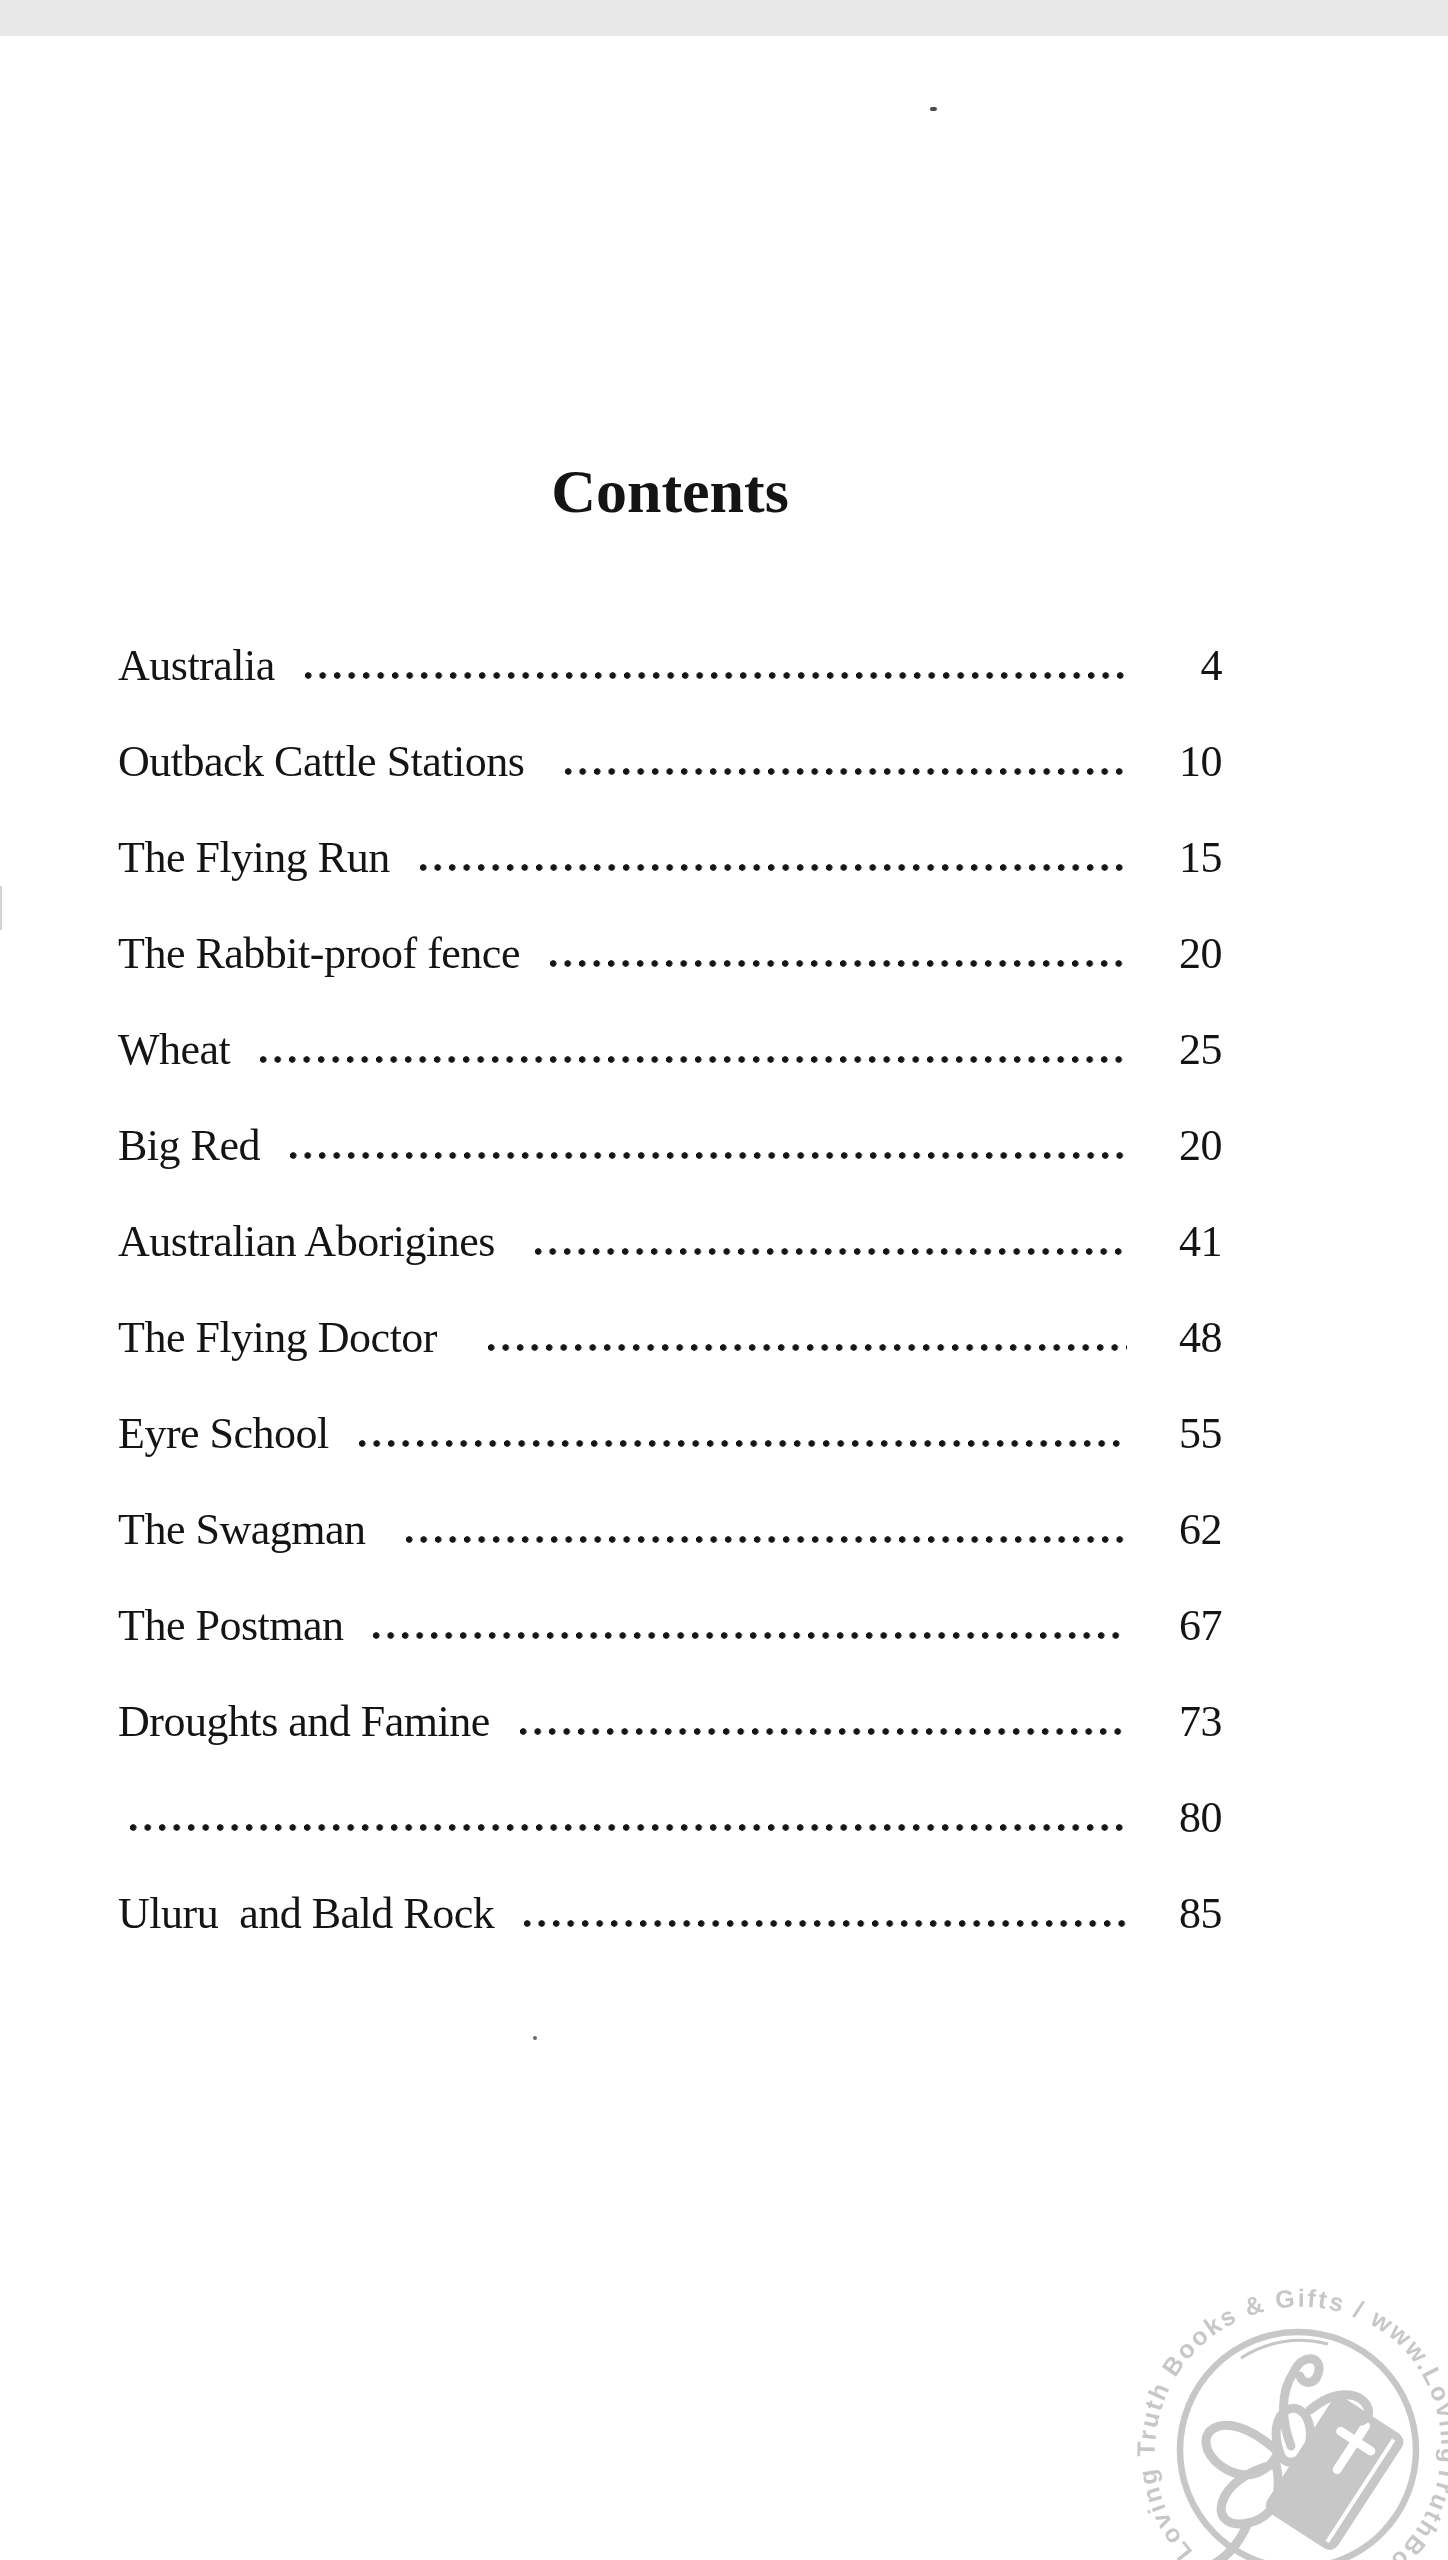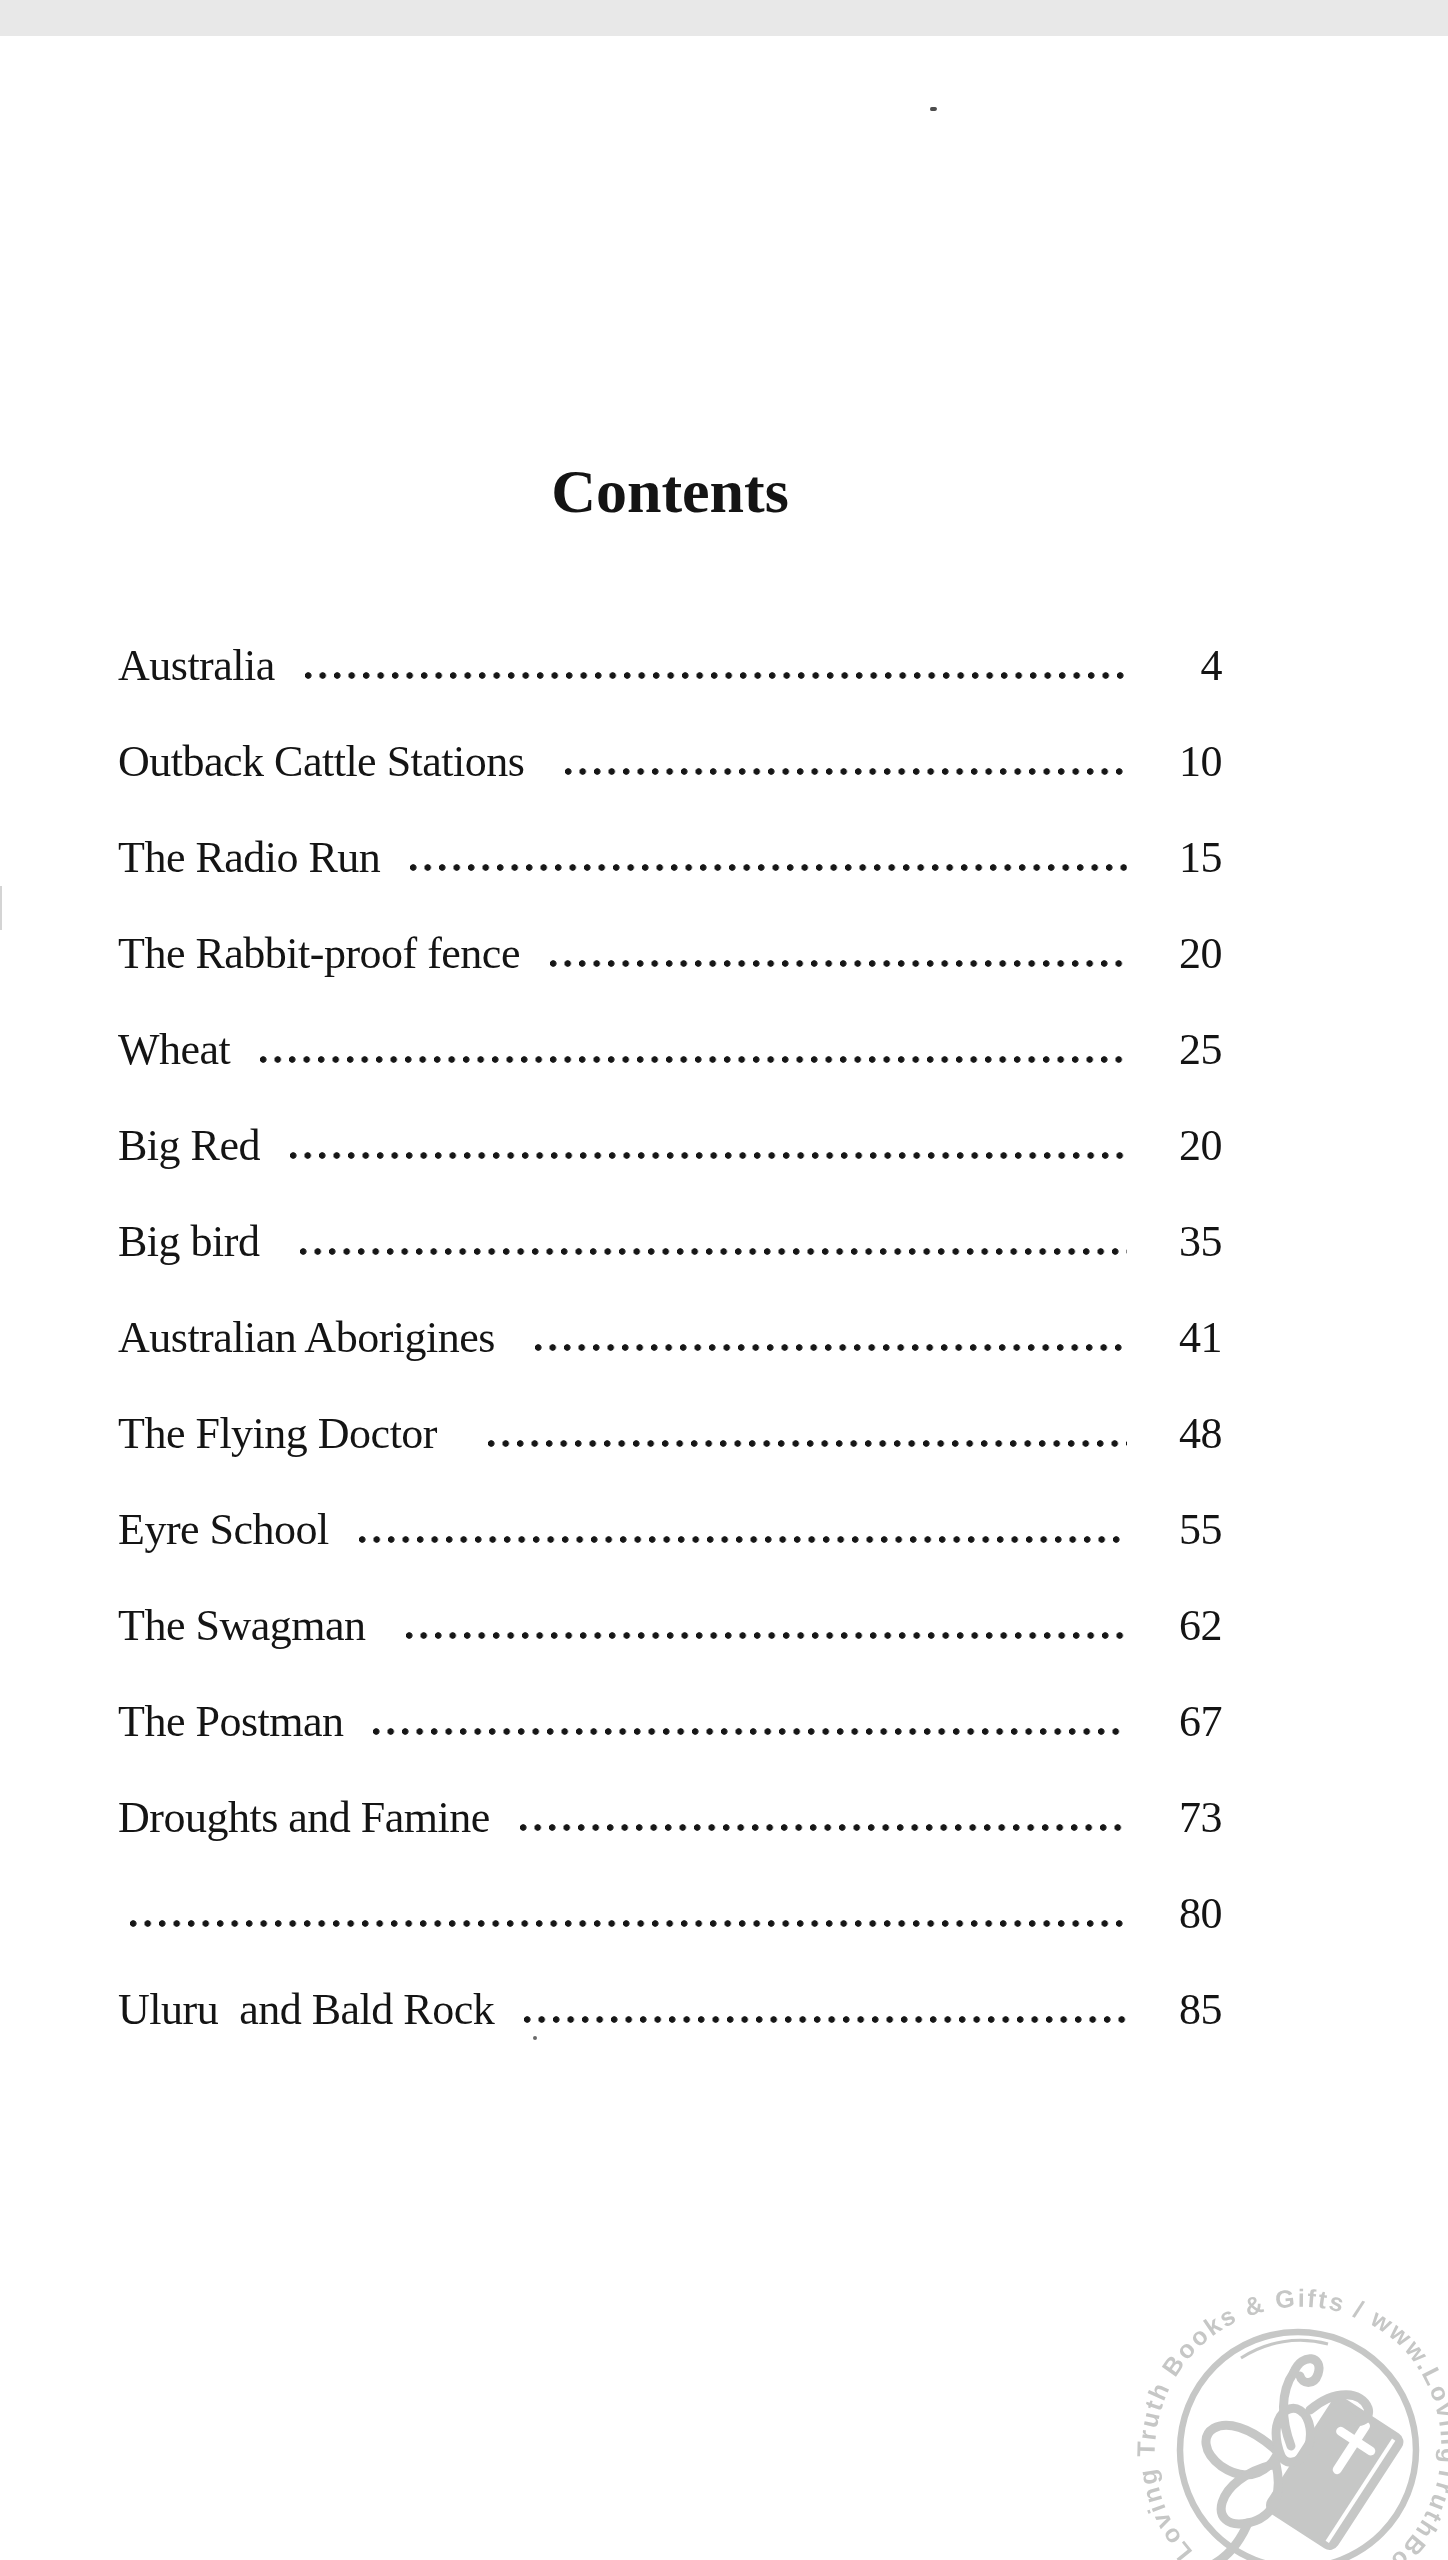--- a/index.html
+++ b/index.html
@@ -61,21 +61,21 @@
       <span class="page-num">4</span>
     </li>
 
     <li class="toc-row">
       <span class="entry-title">Outback Cattle Stations </span>
       <span class="dots"></span>
       <span class="page-num">10</span>
     </li>
 
     <li class="toc-row">
-      <span class="entry-title">The Radio Run</span>
+      <span class="entry-title">The Flying Run</span>
       <span class="dots"></span>
       <span class="page-num">15</span>
     </li>
 
     <li class="toc-row">
       <span class="entry-title">The Rabbit-proof fence</span>
       <span class="dots"></span>
       <span class="page-num">20</span>
     </li>
 
@@ -84,25 +84,20 @@
       <span class="dots"></span>
       <span class="page-num">25</span>
     </li>
 
     <li class="toc-row">
       <span class="entry-title">Big Red</span>
       <span class="dots"></span>
       <span class="page-num">20</span>
     </li>
 
-    <li class="toc-row">
-      <span class="entry-title">Big bird </span>
-      <span class="dots"></span>
-      <span class="page-num">35</span>
-    </li>
 
     <li class="toc-row">
       <span class="entry-title">Australian Aborigines </span>
       <span class="dots"></span>
       <span class="page-num">41</span>
     </li>
 
     <li class="toc-row">
       <span class="entry-title">The Flying Doctor  </span>
       <span class="dots"></span>

